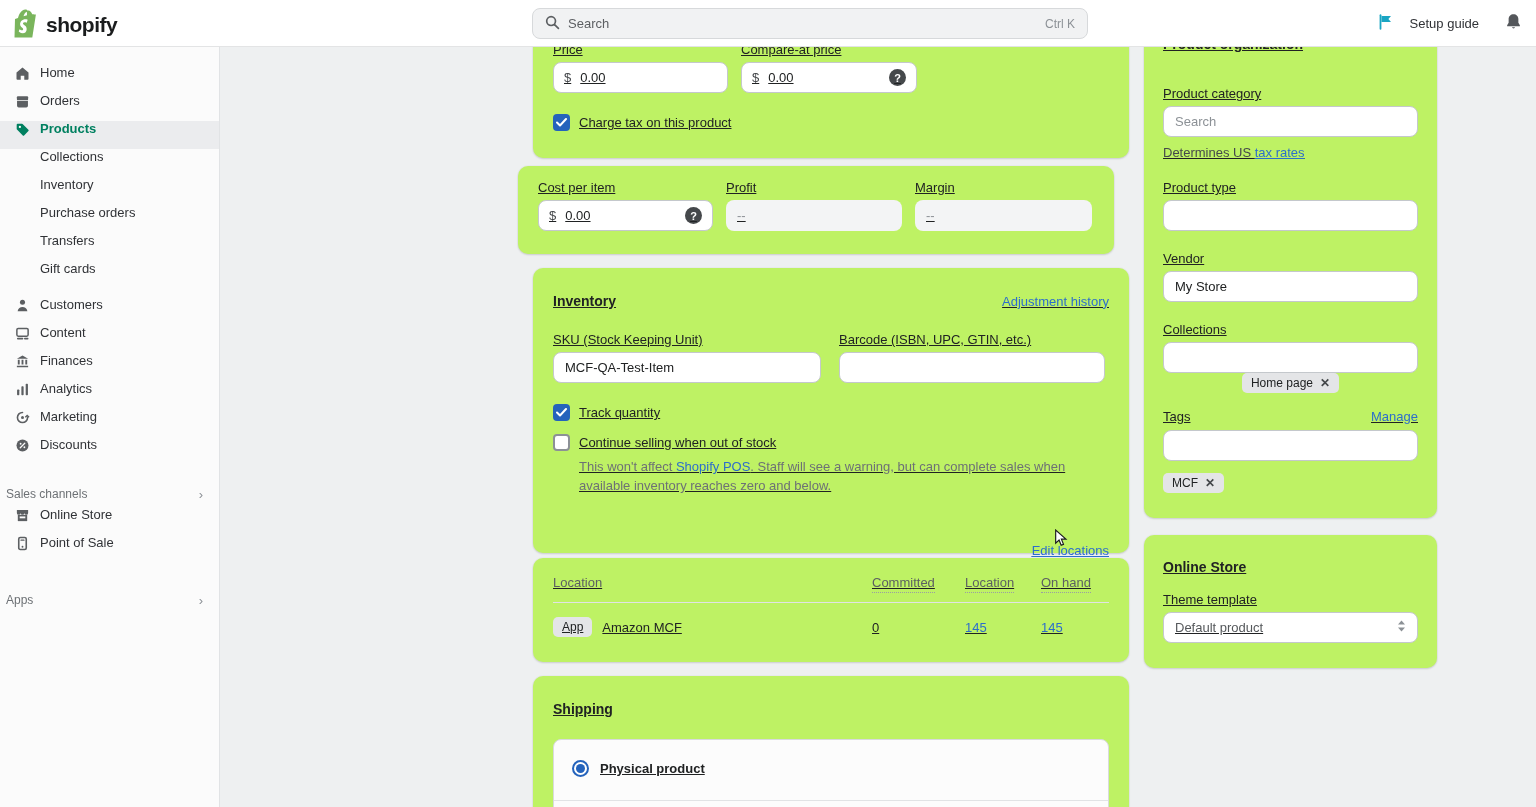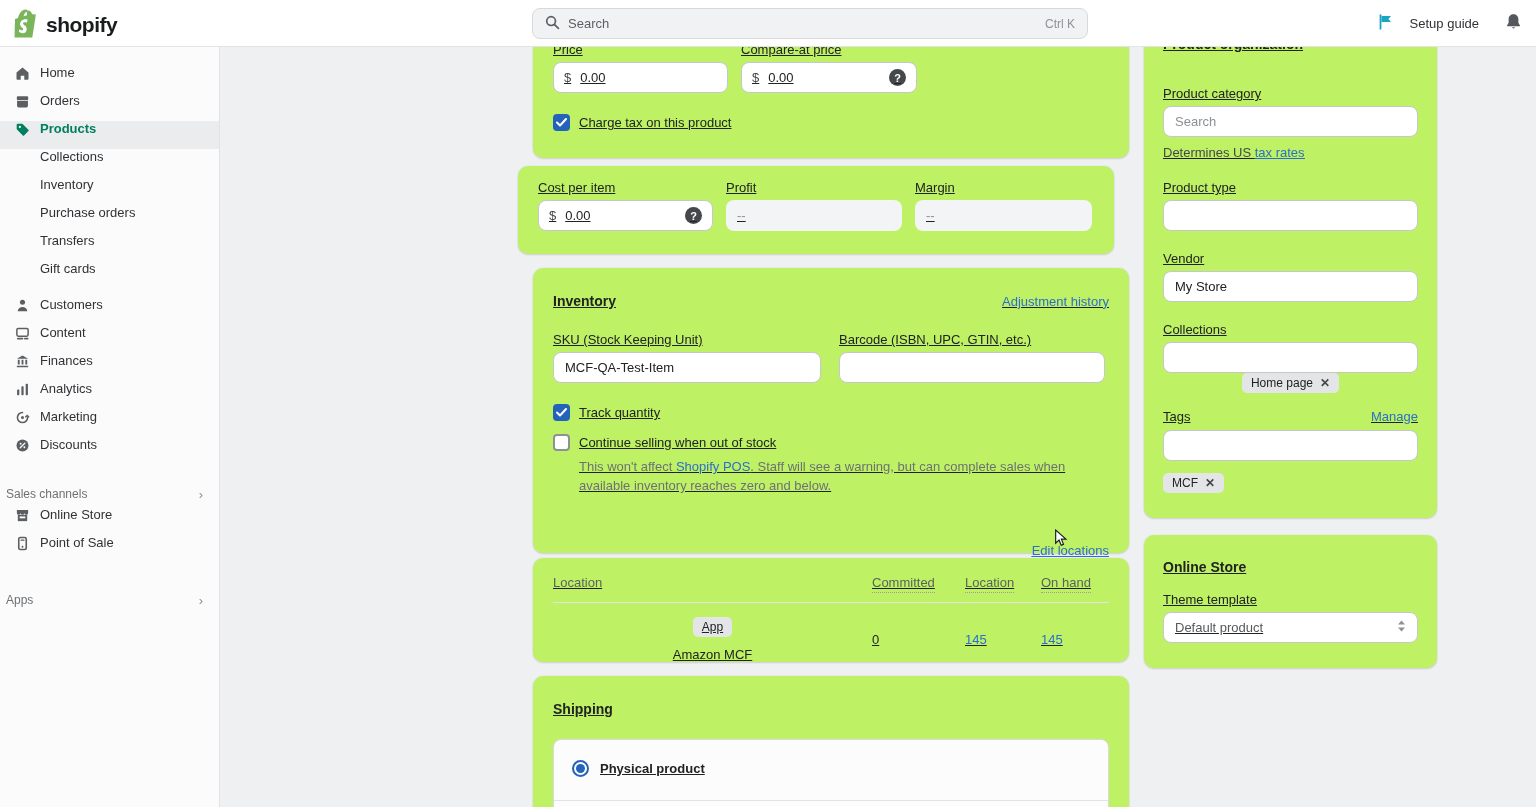--- a/index.html
+++ b/index.html
@@ -347,21 +347,21 @@
 <div class="card" style="left:533px; top:558px; width:596px; height:104px;">
   <div class="card-pad" style="padding-top:17px;">
     <div class="qty-grid th">
       <span>Location</span>
       <span><span class="dot">Committed</span></span>
       <span><span class="dot">Location</span></span>
       <span><span class="dot">On hand</span></span>
     </div>
     <div class="divider" style="margin-top:12px;"></div>
     <div class="qty-grid" style="margin-top:14px;">
-      <span style="display:flex; align-items:center; gap:10px;flex-direction:column;">
+      <span style="display:flex; align-items:center; gap:10px;">
         <span class="pill">App</span>
         <span>Amazon MCF</span>
       </span>
       <span>0</span>
       <a class="lnk">145</a>
       <a class="lnk">145</a>
     </div>
   </div>
 </div>
 

